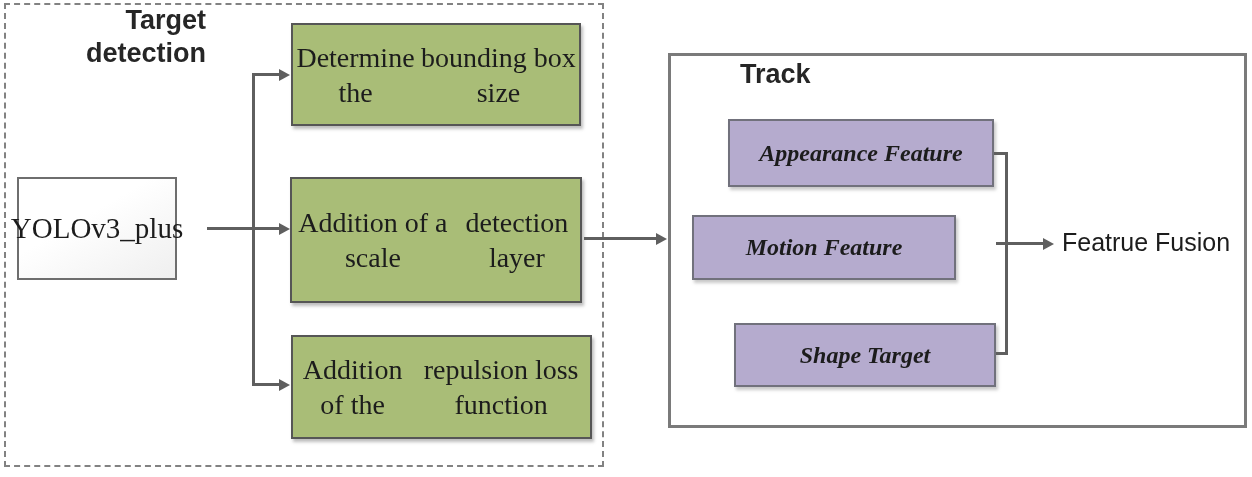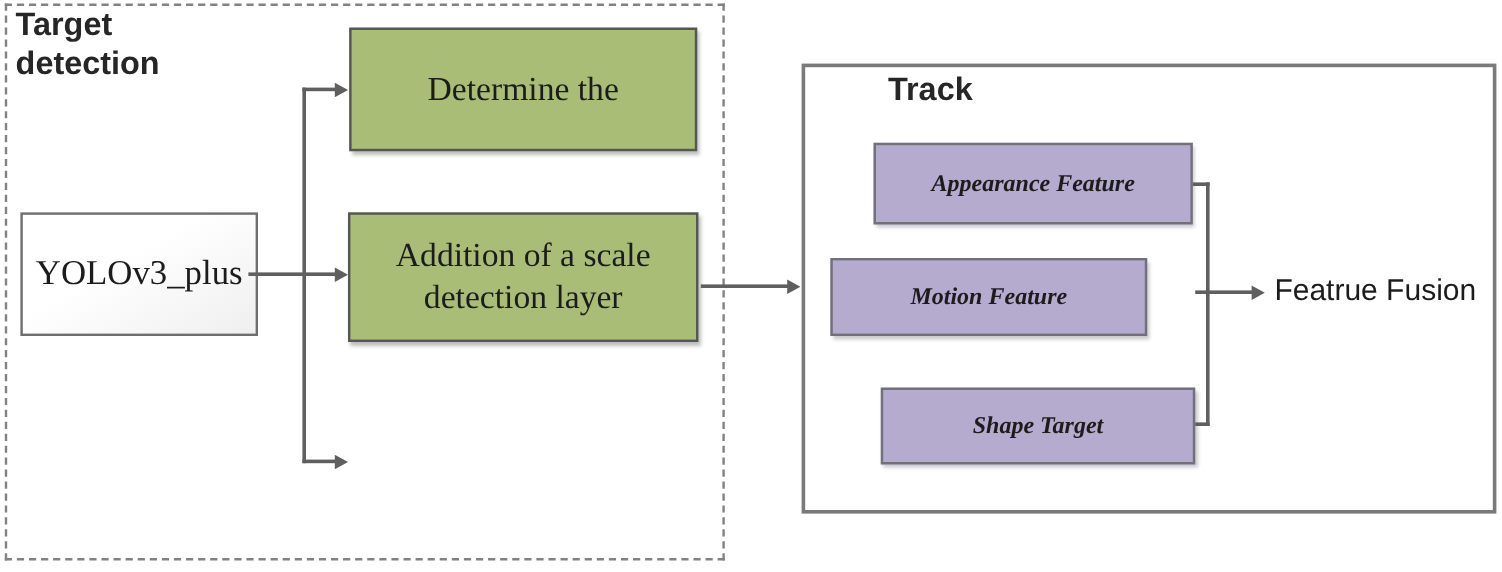--- a/index.html
+++ b/index.html
@@ -34,62 +34,62 @@
   }
   .panel-title {
     position: absolute;
     font-family: "Liberation Sans", sans-serif;
     font-weight: bold;
     font-size: 27px;
     line-height: 33px;
     color: #262626;
   }
   .td-title {
-    left: 13px; top: 4px;
+    left: 36px; top: 4px;
     width: 170px;
-    text-align: left;
+    text-align: right;
   }
   .track-title {
     left: 740px; top: 58px;
   }
   
   .node {
     position: absolute;
     display: flex;
-    flex-direction: column;
+    flex-direction: row;
     align-items: center;
     justify-content: center;
     text-align: center;
     box-sizing: border-box;
     font-family: "Liberation Serif", serif;
     color: #1c1c1c;
   }
   .yolo-box {
     left: 17px; top: 177px;
-    width: 198px; height: 103px;
+    width: 160px; height: 103px;
     border: 2px solid #6e6e6e;
     background: linear-gradient(150deg, #ffffff 40%, #efefef 100%);
     font-size: 29px;
   }
   .step-box {
     background: #a9bd77;
     border: 2px solid #565656;
     box-shadow: 2px 3px 3px rgba(110,110,110,0.45);
     font-size: 28px;
     line-height: 35px;
   }
   .step-1 { left: 291px; top: 23px;  width: 290px; height: 103px; }
-  .step-2 { left: 290px; top: 177px; width: 292px; height: 108px; align-items: center; }
+  .step-2 { left: 290px; top: 177px; width: 292px; height: 126px; align-items: center; }
   .step-3 { left: 291px; top: 335px; width: 301px; height: 104px; }
   .step-box span { display: block; }
   .feature-box {
     background: #b5abce;
     border: 2px solid #71717c;
     box-shadow: 2px 3px 3px rgba(120,120,120,0.4);
-    font-size: 20px;
+    font-size: 24px;
     font-weight: bold;
     font-style: italic;
     white-space: nowrap;
   }
   .feature-1 { left: 728px; top: 119px; width: 266px; height: 68px; }
   .feature-2 { left: 692px; top: 215px; width: 264px; height: 65px; }
   .feature-3 { left: 734px; top: 323px; width: 262px; height: 64px; }
   .fusion-label {
     position: absolute;
     left: 1062px; top: 228px;
@@ -119,24 +119,29 @@
 
   <div class="panel-dashed"></div>
   <div class="panel-title td-title">Target detection</div>
 
   <div class="node yolo-box">
     <span>YOLOv3_plus</span>
   </div>
 
   <div class="node step-box step-1">
     <span>Determine the</span>
+    <span>bounding box size</span>
   </div>
   <div class="node step-box step-2">
     <span>Addition of a scale</span>
     <span>detection layer</span>
+  </div>
+  <div class="node step-box step-3">
+    <span>Addition of the</span>
+    <span>repulsion loss function</span>
   </div>
 
   <div class="line" style="left:207px; top:227px; width:76px; height:3px;"></div>
   <div class="line" style="left:252px; top:73px; width:3px; height:313px;"></div>
   <div class="line" style="left:252px; top:73px; width:28px; height:3px;"></div>
   <div class="line" style="left:252px; top:383px; width:28px; height:3px;"></div>
   <div class="arrowhead" style="left:279px; top:68.5px;"></div>
   <div class="arrowhead" style="left:279px; top:222.5px;"></div>
   <div class="arrowhead" style="left:279px; top:378.5px;"></div>
 

